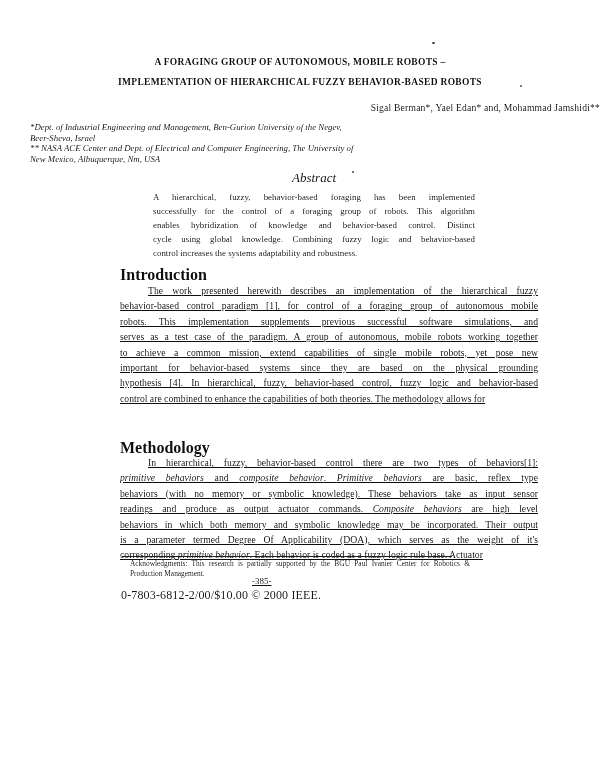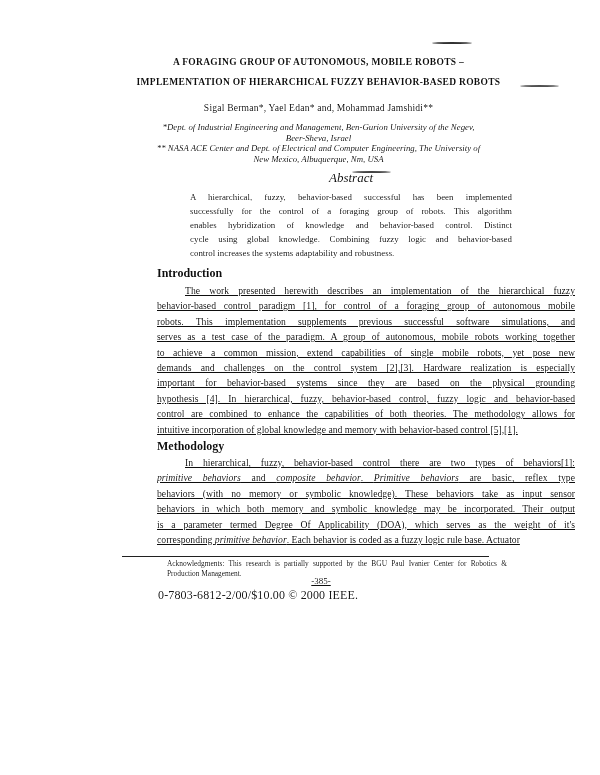--- a/index.html
+++ b/index.html
@@ -1,44 +1,44 @@
 <!DOCTYPE html>
 <html><head>
 <meta charset="utf-8">
 <style>
   html,body{margin:0;padding:0;background:#ffffff;}
   .page{
     position:relative;width:600px;height:775px;background:#ffffff;overflow:hidden;
     font-family:"Liberation Serif","DejaVu Serif",serif;color:#1a1a1a;
   }
   .ink{filter:blur(.32px) contrast(1.12);}
-  .abs{position:absolute;padding-left:37px;}
+  .abs{position:absolute;}
   
   .title-line{left:0;right:0;font-weight:bold;font-size:9.5px;letter-spacing:.3px;text-align:center;}
-  .authors{left:0;right:0;top:102px;font-size:9.6px;text-align:center;letter-spacing:.2px;}
+  .authors{left:0;right:0;top:102px;font-size:9.6px;text-align:right;letter-spacing:.2px;}
   .affil{left:30px;right:30px;top:122px;font-style:italic;font-size:8.8px;line-height:10.6px;}
-  .affil .cline{text-align:center;height:10.6px;overflow:hidden;}
+  .affil .cline{text-align:left;height:10.6px;overflow:hidden;}
   
   .abstract-wrap{left:153px;top:170px;width:322px;}
   .abs-head{font-style:italic;font-size:13px;text-align:center;margin-bottom:4px;}
   .abstract-wrap .jline{font-size:8.9px;line-height:14px;height:14px;}
   
   .jline{text-align:justify;text-align-last:justify;overflow:hidden;}
   .para .jline:last-child{text-align-last:left;}
   
-  .sec-head{left:120px;font-weight:bold;font-size:12px;}
+  .sec-head{left:120px;font-weight:bold;font-size:16px;}
   .body-para{left:120px;width:418px;text-decoration:underline;}
   .body-para .jline{font-size:9.7px;line-height:15.4px;height:15.4px;}
   .body-para.indent-first .jline:first-child{text-indent:28px;}
   
   .foot-rule{left:122px;top:556px;width:330px;height:1px;background:#2a2a2a;}
   .footnote{left:130px;top:559px;width:340px;}
   .footnote .jline{font-size:7.4px;line-height:9.6px;height:9.6px;}
   
-  .page-number{left:252px;top:576px;width:64px;text-align:center;font-size:9px;text-decoration:underline;}
+  .page-number{left:252px;top:576px;width:64px;font-size:9px;text-decoration:underline;}
   .copyright{left:121px;top:588px;font-size:12px;letter-spacing:.15px;color:#222;}
   
   .speck{border-radius:50%;background:#3a3a3a;}
 </style>
 </head>
 <body>
 
 <div class="page ink">
 
   <div class="abs title-line" style="top:57px">A FORAGING GROUP OF AUTONOMOUS, MOBILE ROBOTS –</div>
@@ -49,47 +49,46 @@
   <div class="abs affil">
       <div class="cline">*Dept. of Industrial Engineering and Management, Ben-Gurion University of the Negev,</div>
       <div class="cline">Beer-Sheva, Israel</div>
       <div class="cline">** NASA ACE Center and Dept. of Electrical and Computer Engineering, The University of</div>
       <div class="cline">New Mexico, Albuquerque, Nm, USA</div>
     </div>
 
   <div class="abs abstract-wrap">
     <div class="abs-head">Abstract</div>
     <div class="para">
-        <div class="jline">A hierarchical, fuzzy, behavior-based successful has been implemented</div>
+        <div class="jline">A hierarchical, fuzzy, behavior-based foraging has been implemented</div>
         <div class="jline">successfully for the control of a foraging group of robots. This algorithm</div>
         <div class="jline">enables hybridization of knowledge and behavior-based control. Distinct</div>
         <div class="jline">cycle using global knowledge. Combining fuzzy logic and behavior-based</div>
         <div class="jline">control increases the systems adaptability and robustness.</div>
       </div>
   </div>
 
   <div class="abs sec-head" style="top:266px">Introduction</div>
   <div class="abs body-para para indent-first" style="top:283px">
       <div class="jline">The work presented herewith describes an implementation of the hierarchical fuzzy</div>
       <div class="jline">behavior-based control paradigm [1], for control of a foraging group of autonomous mobile</div>
       <div class="jline">robots. This implementation supplements previous successful software simulations, and</div>
       <div class="jline">serves as a test case of the paradigm. A group of autonomous, mobile robots working together</div>
       <div class="jline">to achieve a common mission, extend capabilities of single mobile robots, yet pose new</div>
-      <div class="jline">demands and challenges on the control system [2],[3]. Hardware realization is especially</div>
       <div class="jline">important for behavior-based systems since they are based on the physical grounding</div>
       <div class="jline">hypothesis [4]. In hierarchical, fuzzy, behavior-based control, fuzzy logic and behavior-based</div>
       <div class="jline">control are combined to enhance the capabilities of both theories. The methodology allows for</div>
-      <div class="jline">intuitive incorporation of global knowledge and memory with behavior-based control [5],[1].</div>
     </div>
 
   <div class="abs sec-head" style="top:439px">Methodology</div>
   <div class="abs body-para para indent-first" style="top:455px">
       <div class="jline">In hierarchical, fuzzy, behavior-based control there are two types of behaviors[1]:</div>
       <div class="jline"><i>primitive behaviors</i> and <i>composite behavior</i>. <i>Primitive behaviors</i> are basic, reflex type</div>
       <div class="jline">behaviors (with no memory or symbolic knowledge). These behaviors take as input sensor</div>
+      <div class="jline">readings and produce as output actuator commands. <i>Composite behaviors</i> are high level</div>
       <div class="jline">behaviors in which both memory and symbolic knowledge may be incorporated. Their output</div>
       <div class="jline">is a parameter termed Degree Of Applicability (DOA), which serves as the weight of it's</div>
       <div class="jline">corresponding <i>primitive behavior</i>. Each behavior is coded as a fuzzy logic rule base. Actuator</div>
     </div>
 
   <div class="abs foot-rule"></div>
   <div class="abs footnote para">
       <div class="jline">Acknowledgments: This research is partially supported by the BGU Paul Ivanier Center for Robotics &amp;</div>
       <div class="jline">Production Management.</div>
     </div>

